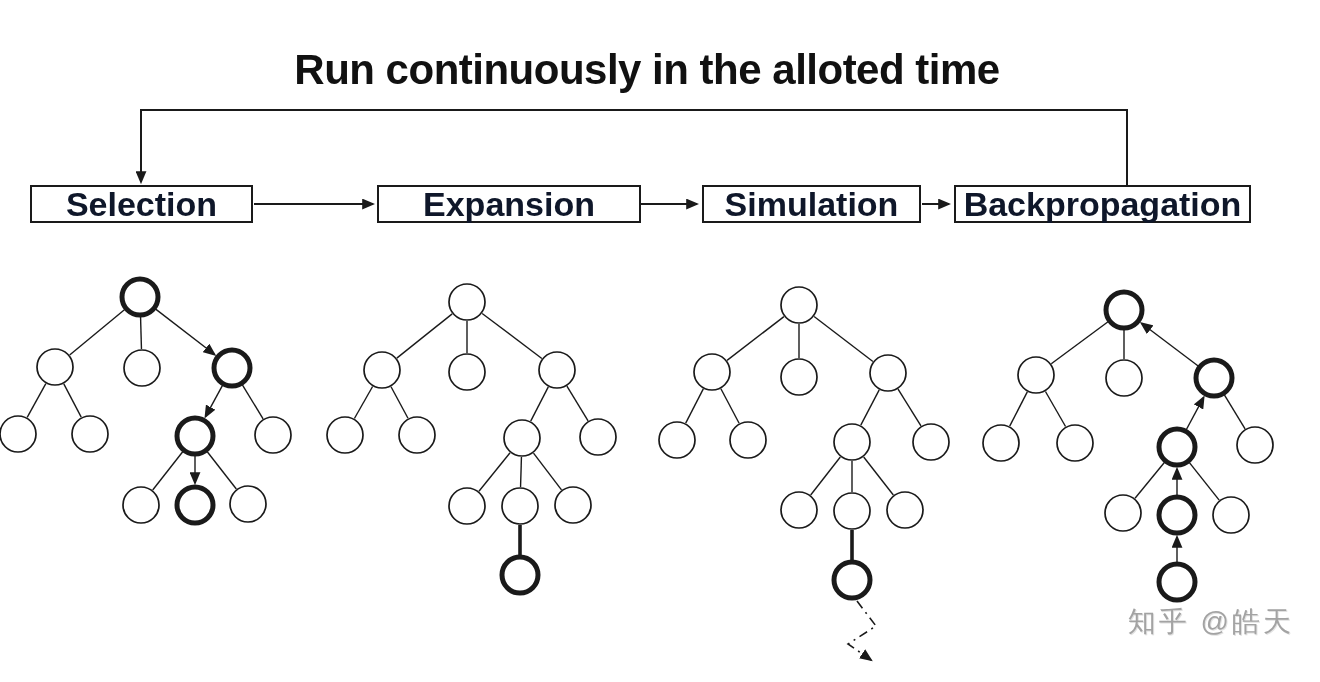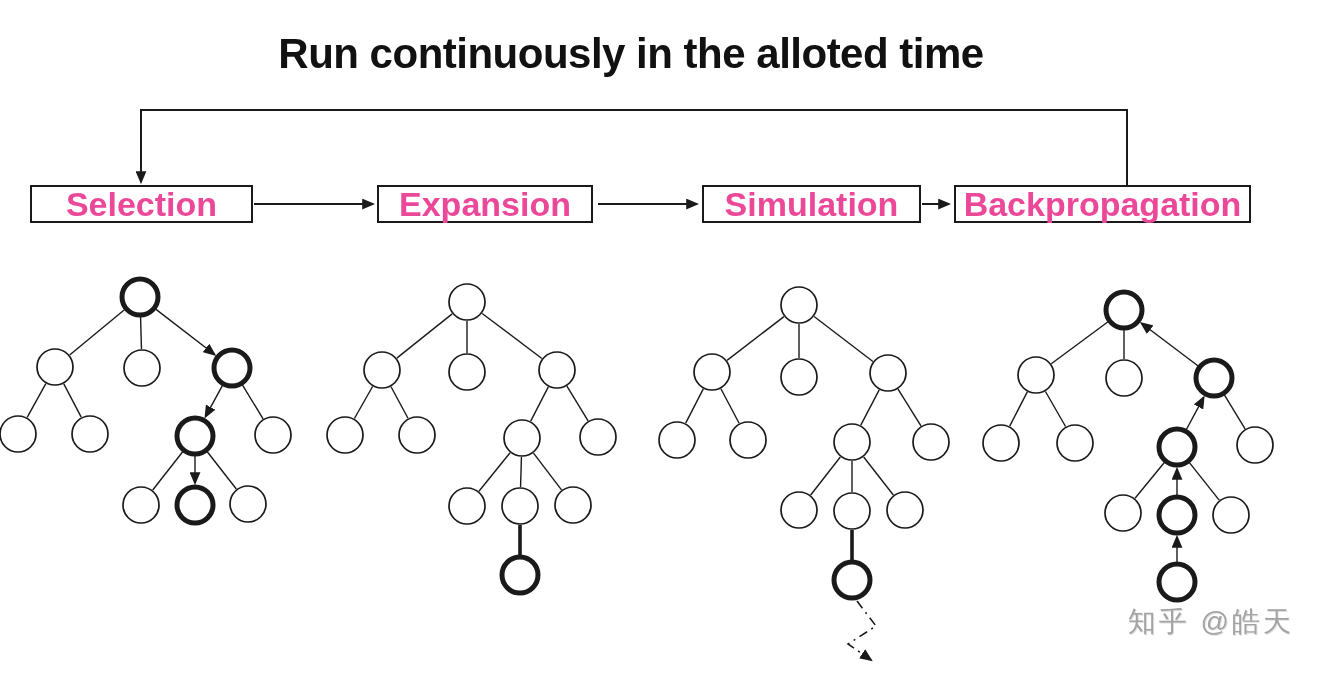--- a/index.html
+++ b/index.html
@@ -25,41 +25,41 @@
     position: absolute;
     top: 30px;
     left: 0;
     width: 1262px;
     text-align: center;
     font-size: 42px;
     font-weight: 600;
     letter-spacing: -0.5px;
     color: #111111;
     z-index: 2;
-    margin: 0;
+    margin: 16px;
   }
   .step-box {
     position: absolute;
     top: 185px;
     height: 38px;
     box-sizing: border-box;
     border: 2px solid #1a1a1a;
     background: #ffffff;
     display: flex;
     align-items: center;
     justify-content: center;
     font-size: 34px;
     font-weight: bold;
-    color: #ec4899;
+    color: #0f172a;
     z-index: 2;
     line-height: 1;
     white-space: nowrap;
   }
   #box-selection       { left: 30px;  width: 223px; }
-  #box-expansion       { left: 377px; width: 216px; }
+  #box-expansion       { left: 377px; width: 264px; }
   #box-simulation      { left: 702px; width: 219px; text-align: right; }
   #box-backpropagation { left: 954px; width: 297px; }
   .watermark {
     position: absolute;
     top: 603px;
     right: 26px;
     font-size: 28px;
     letter-spacing: 3px;
     color: #a3a3a3;
     z-index: 2;

